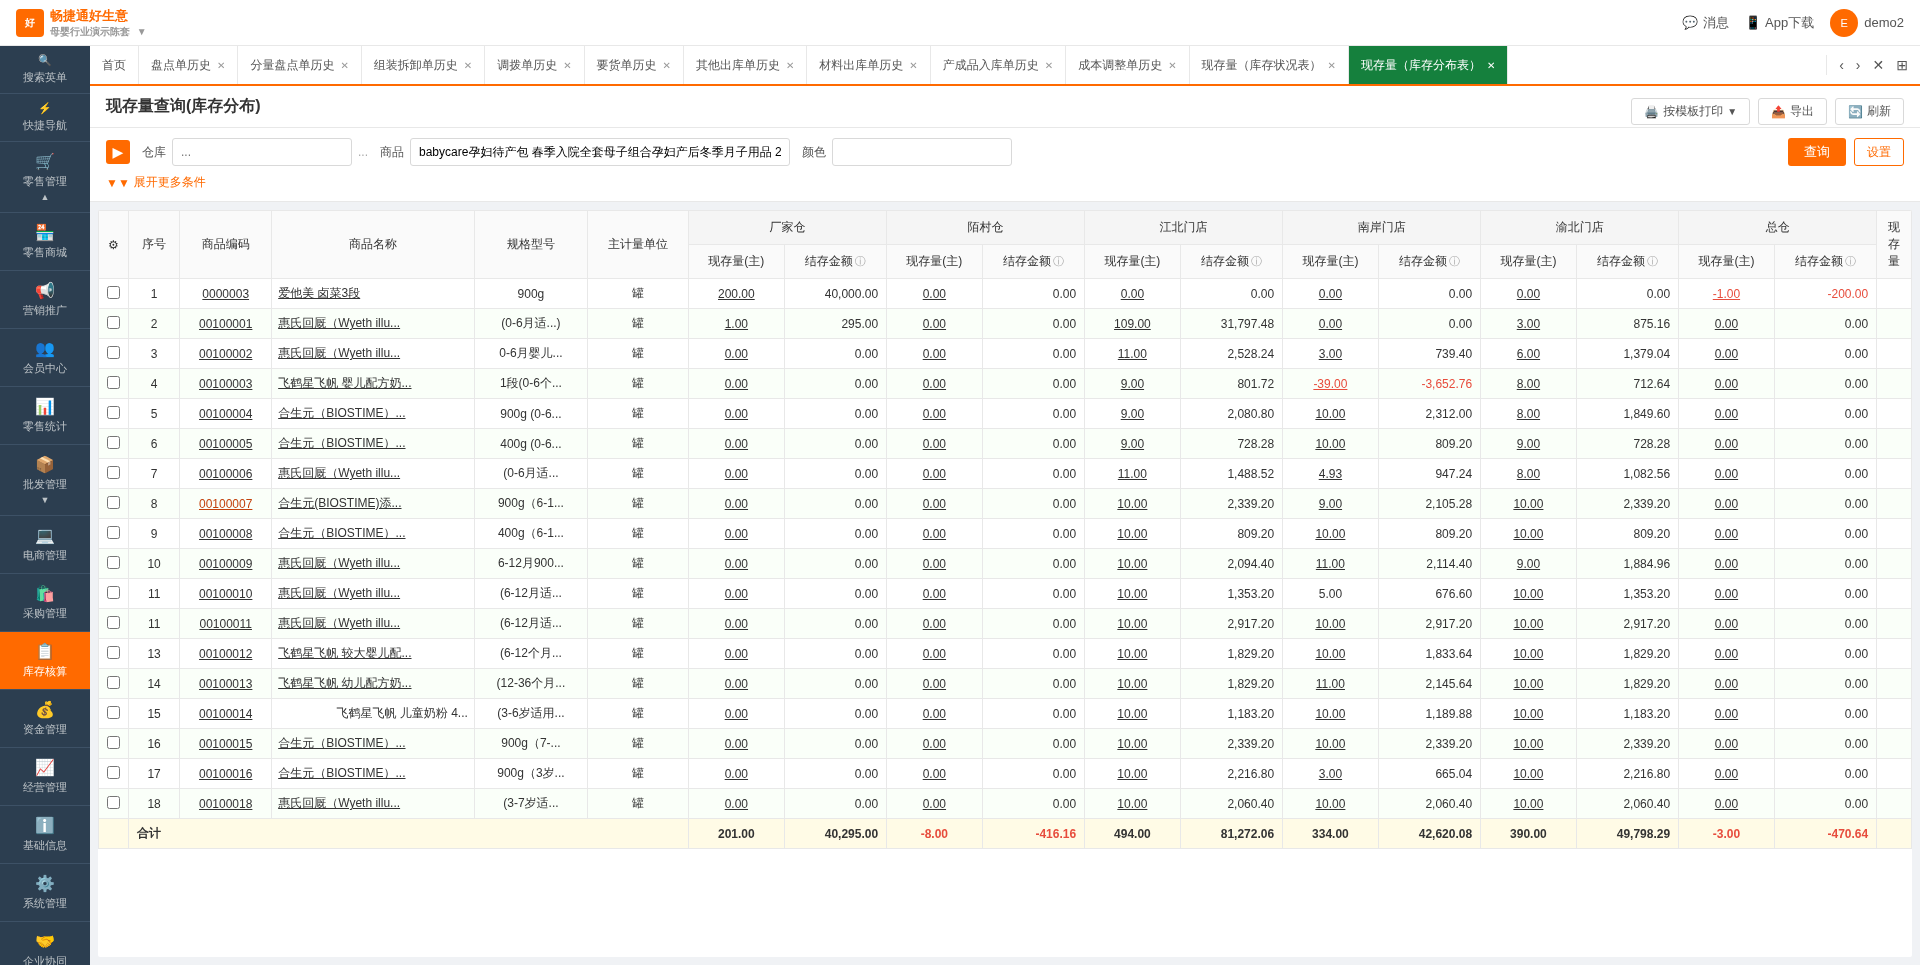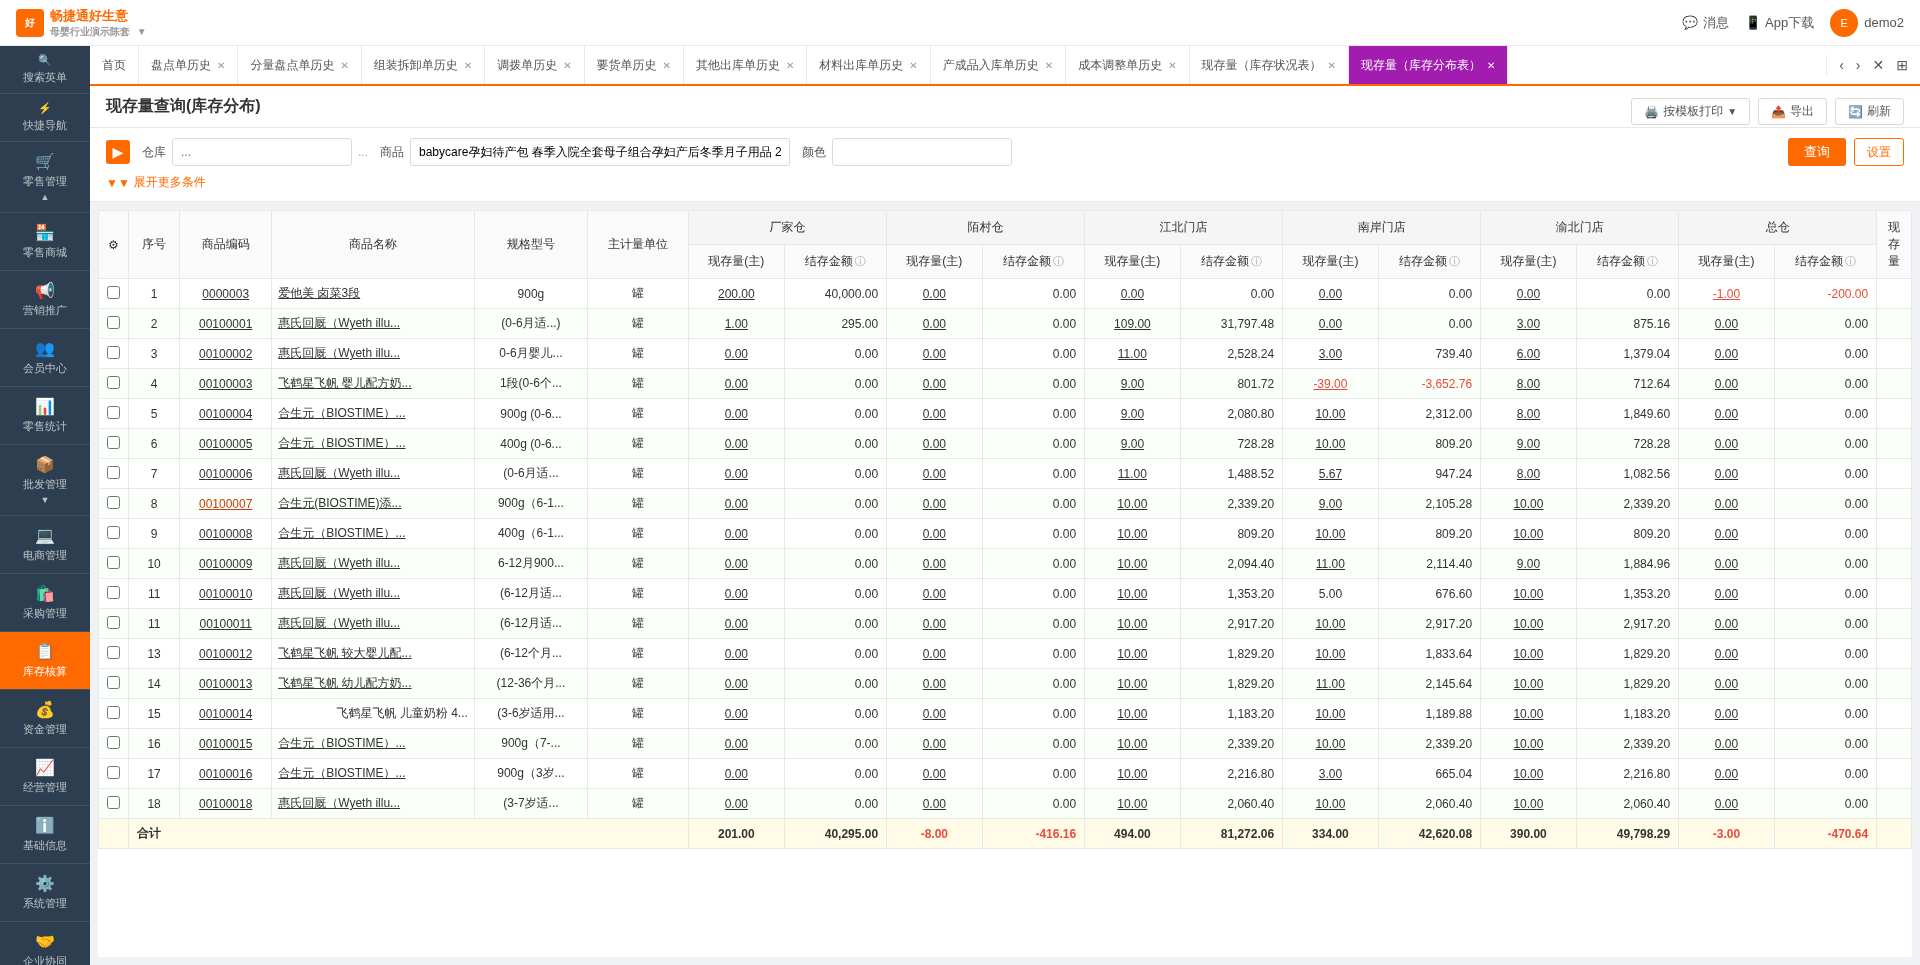--- a/index.html
+++ b/index.html
@@ -47,21 +47,21 @@
       height: 40px;
     }
     .tab-bar::-webkit-scrollbar { height: 0; }
     .tab-item {
       display: flex; align-items: center; gap: 4px;
       padding: 0 12px; height: 40px; white-space: nowrap;
       cursor: pointer; font-size: 12px; color: #555;
       border-right: 1px solid #e8e8e8;
       flex-shrink: 0;
     }
-    .tab-item.active { background: #a21caf; color: #fff; }
+    .tab-item.active { background: #15803d; color: #fff; }
     .tab-item .close-icon { color: #999; font-size: 10px; margin-left: 2px; }
     .tab-item.active .close-icon { color: #fff; }
     .tab-nav-btns {
       display: flex; align-items: center; margin-left: auto;
       border-left: 1px solid #e8e8e8; padding: 0 8px; gap: 4px;
     }
     .tab-nav-btn { cursor: pointer; color: #555; padding: 2px 4px; font-size: 14px; }
 
     
     .main-content {
@@ -512,21 +512,21 @@
     <td style="text-decoration:underline;cursor:pointer;color:#333;">00100006</td>
     <td style="text-align:left;text-decoration:underline;cursor:pointer;">惠氏回厩（Wyeth illu...</td>
     <td>(0-6月适...</td>
     <td>罐</td>
     <td style="text-decoration:underline;cursor:pointer;">0.00</td>
     <td class="num-col">0.00</td>
     <td style="text-decoration:underline;cursor:pointer;">0.00</td>
     <td class="num-col">0.00</td>
     <td style="text-decoration:underline;cursor:pointer;">11.00</td>
     <td class="num-col">1,488.52</td>
-    <td style="text-decoration:underline;cursor:pointer;">5.67</td>
+    <td style="text-decoration:underline;cursor:pointer;">4.93</td>
     <td class="num-col" style="">947.24</td>
     <td style="text-decoration:underline;cursor:pointer;">8.00</td>
     <td class="num-col">1,082.56</td>
     <td style="text-decoration:underline;cursor:pointer;">0.00</td>
     <td class="num-col" style="">0.00</td>
     <td></td>
   </tr>
           <tr>
     <td><input type="checkbox" style=""></td>
     <td>8</td>

